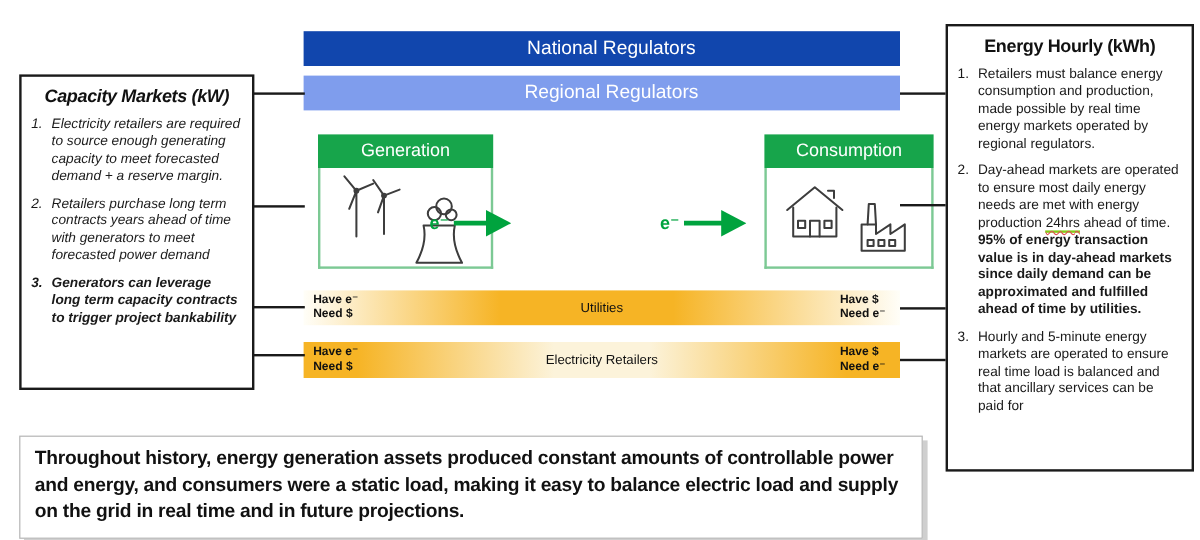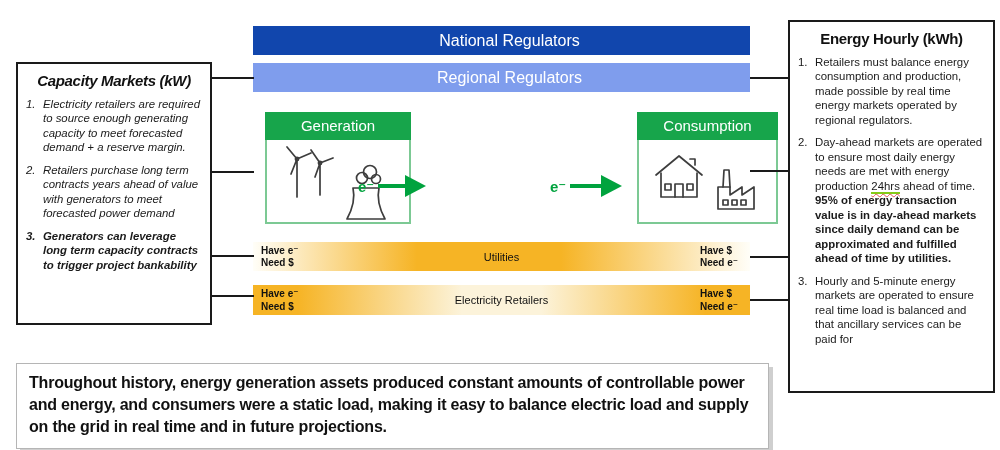--- a/index.html
+++ b/index.html
@@ -75,21 +75,21 @@
 
   <div class="panel panel-left">
     <h2>Capacity Markets (kW)</h2>
     <ol class="plist">
       <li>
         <span>1.</span>
         <span>Electricity retailers are required to source enough generating capacity to meet forecasted demand + a reserve margin.</span>
       </li>
       <li>
         <span>2.</span>
-        <span>Retailers purchase long term contracts years ahead of value with generators to meet forecasted power demand</span>
+        <span>Retailers purchase long term contracts years ahead of time with generators to meet forecasted power demand</span>
       </li>
       <li class="bold">
         <span>3.</span>
         <span>Generators can leverage long term capacity contracts to trigger project bankability</span>
       </li>
     </ol>
   </div>
 
   <div class="panel panel-right">
     <h2>Energy Hourly (kWh)</h2>

